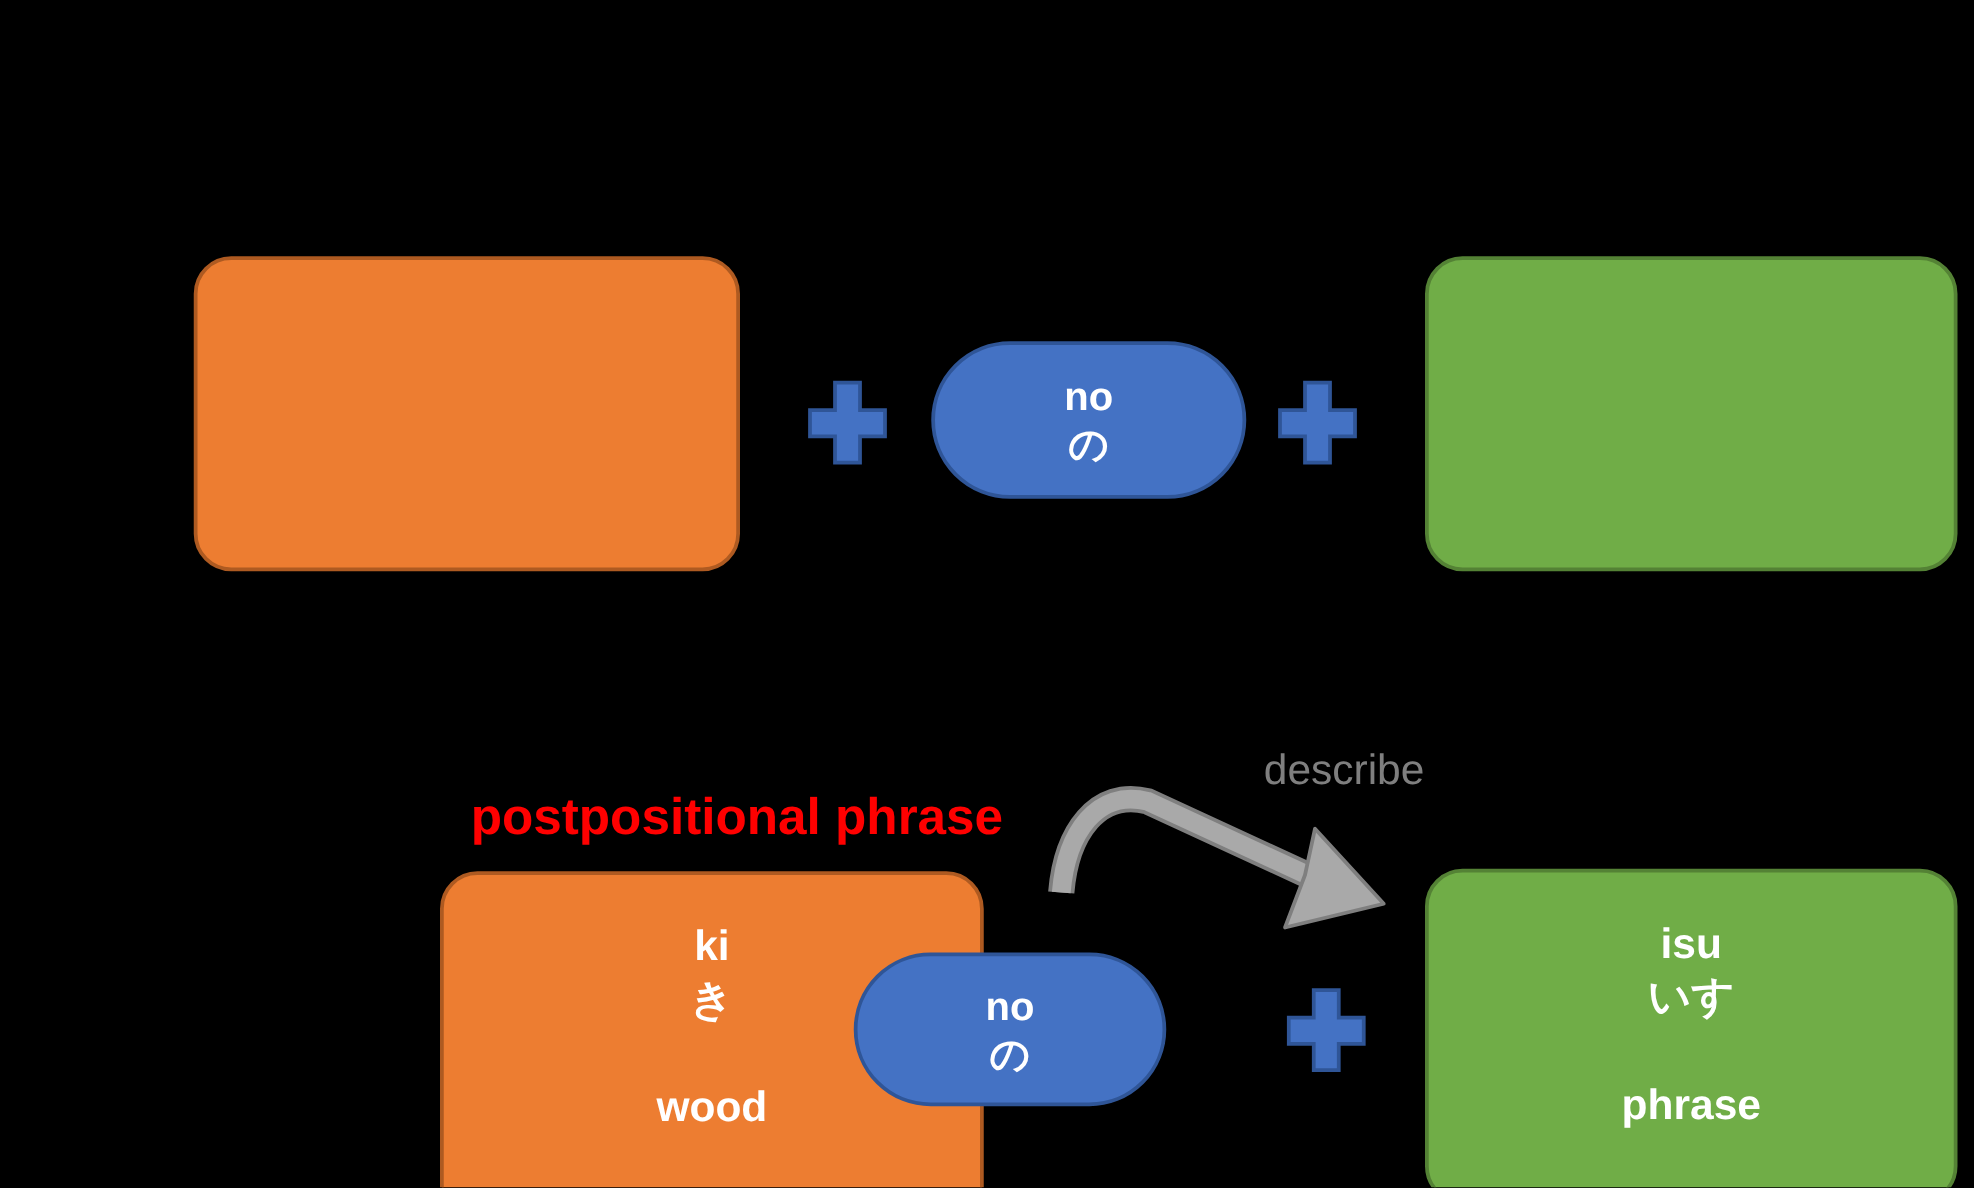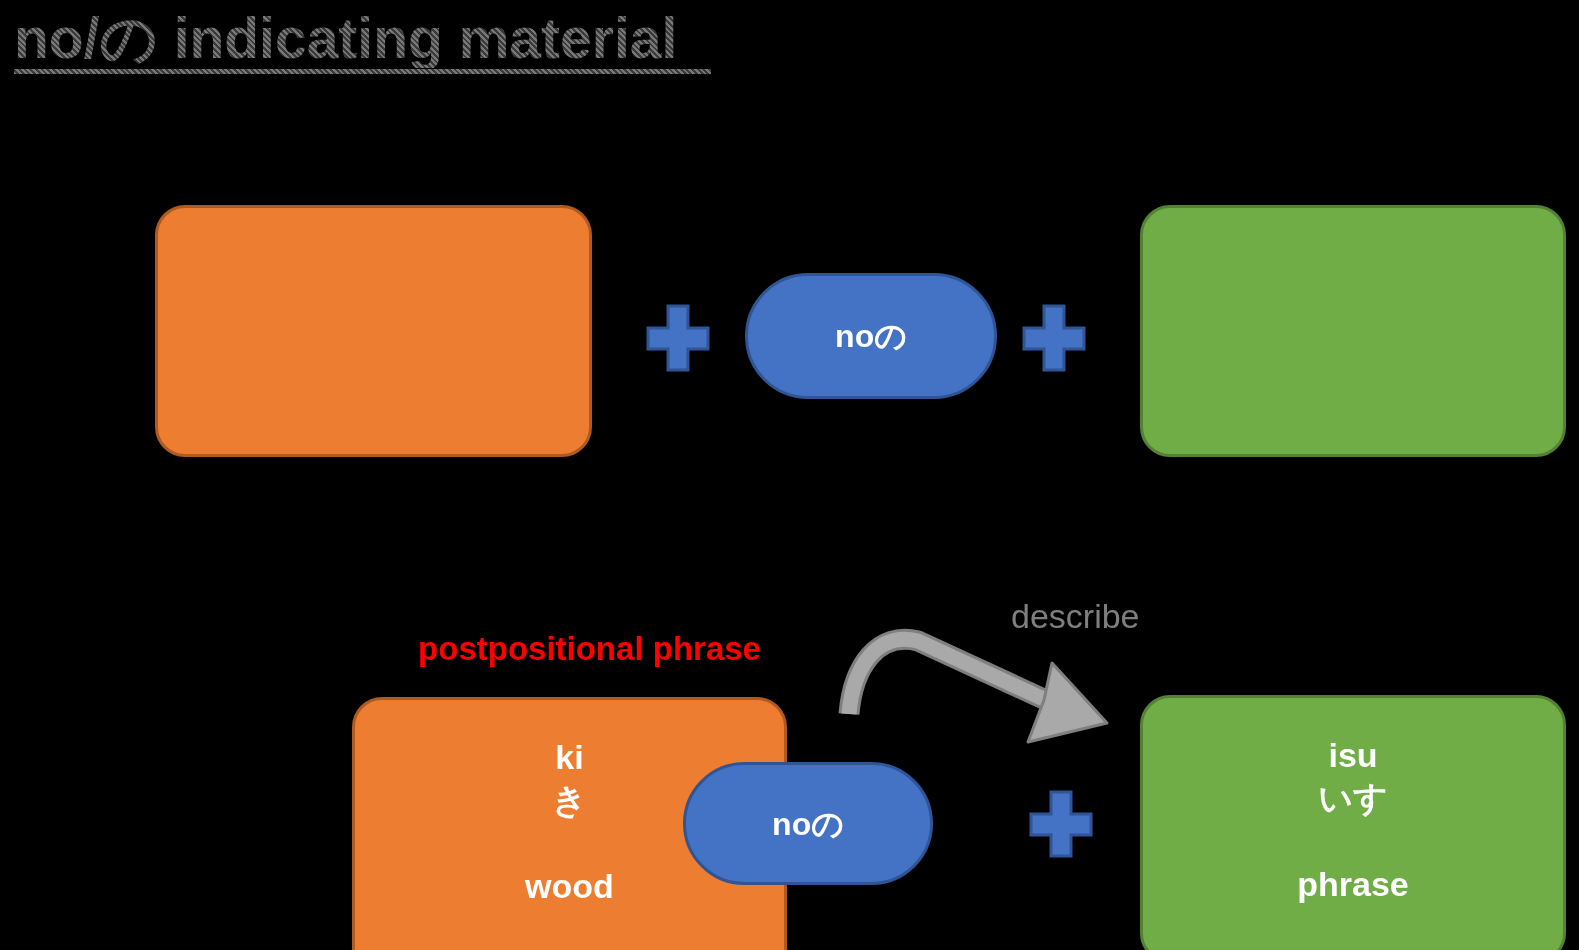--- a/index.html
+++ b/index.html
@@ -18,51 +18,47 @@
     margin-top:1px;width:697px;height:5px;
     background:repeating-linear-gradient(45deg,#787878 0px,#787878 2px,#3a3a3a 2px,#3a3a3a 4px);
   }
   
   .box{position:absolute;box-sizing:border-box;border-radius:30px;border:3px solid;}
   .box.orange{background:var(--orange,#ED7D31);border-color:var(--orange_border,#AE5A21);}
   .box.green{background:var(--green,#70AD47);border-color:var(--green_border,#548235);}
   .pill{
     position:absolute;box-sizing:border-box;border-radius:999px;
     background:var(--blue,#4472C4);border:3px solid var(--blue_border,#2F5597);
-    display:flex;align-items:center;justify-content:center;
+    display:flex;flex-direction:column;justify-content:center;
     color:#fff;font-weight:bold;font-size:32px;line-height:38px;text-align:center;z-index:3;
   }
   .box-text{
     position:absolute;inset:0;display:flex;flex-direction:column;align-items:center;
     padding-top:36px;color:#fff;font-weight:bold;font-size:34px;line-height:43px;text-align:center;
   }
   .box-text .spacer{height:43px;}
   
   .plus{position:absolute;width:64px;height:68px;}
   
   .phrase-label{
     position:absolute;left:372px;top:630px;width:435px;text-align:center;
-    color:var(--red,#FF0000);font-weight:bold;font-size:33px;white-space:nowrap;
+    color:var(--red,#FF0000);font-weight:bold;font-size:41px;white-space:nowrap;
   }
   .describe-label{
     position:absolute;left:1011px;top:597px;color:var(--gray_text,#7F7F7F);
     font-size:34px;font-weight:normal;
   }
   
   .arrow-svg{position:absolute;left:0;top:0;width:1579px;height:950px;z-index:2;pointer-events:none;}
 </style>
 </head>
 <body>
 
 <div class="canvas">
 
-  <div class="title-wrap">
-    <div class="title">no/の indicating material</div>
-    <div class="title-underline"></div>
-  </div>
 
   <div class="box orange" style="left:155px;top:205px;width:437px;height:252px;"></div>
 
   <svg class="plus" style="left:646px;top:304px;" viewBox="0 0 64 68">
     <polygon points="22,2 42,2 42,24 62,24 62,45 42,45 42,66 22,66 22,45 2,45 2,24 22,24" fill="#4472C4" stroke="#2F5597" stroke-width="3"></polygon>
   </svg>
 
   <div class="pill" style="left:745px;top:273px;width:252px;height:126px;">
     <div>no</div>
     <div>の</div>

